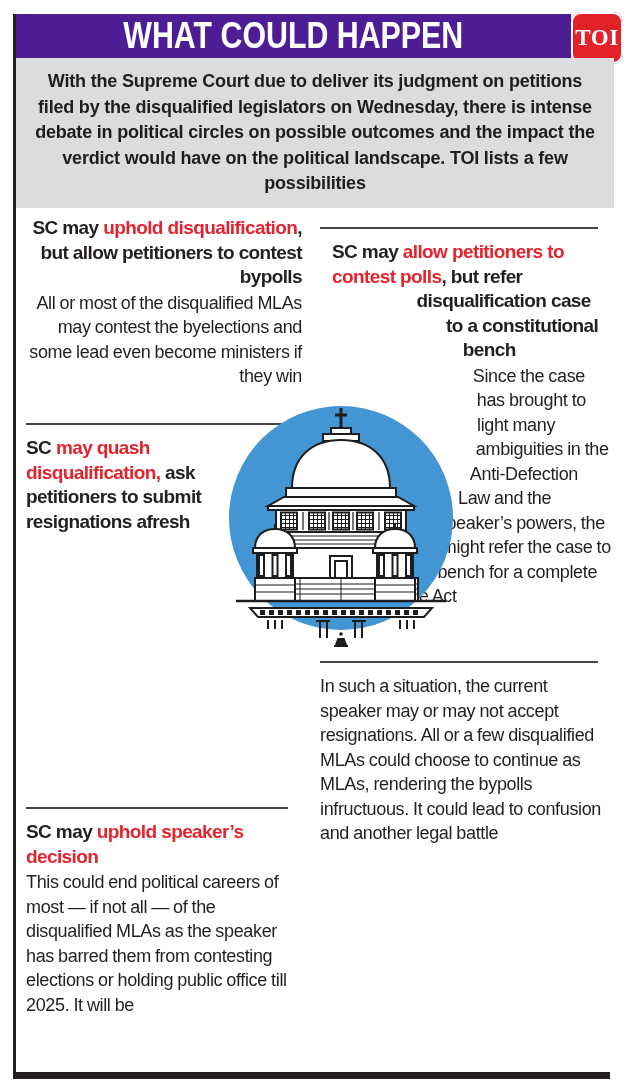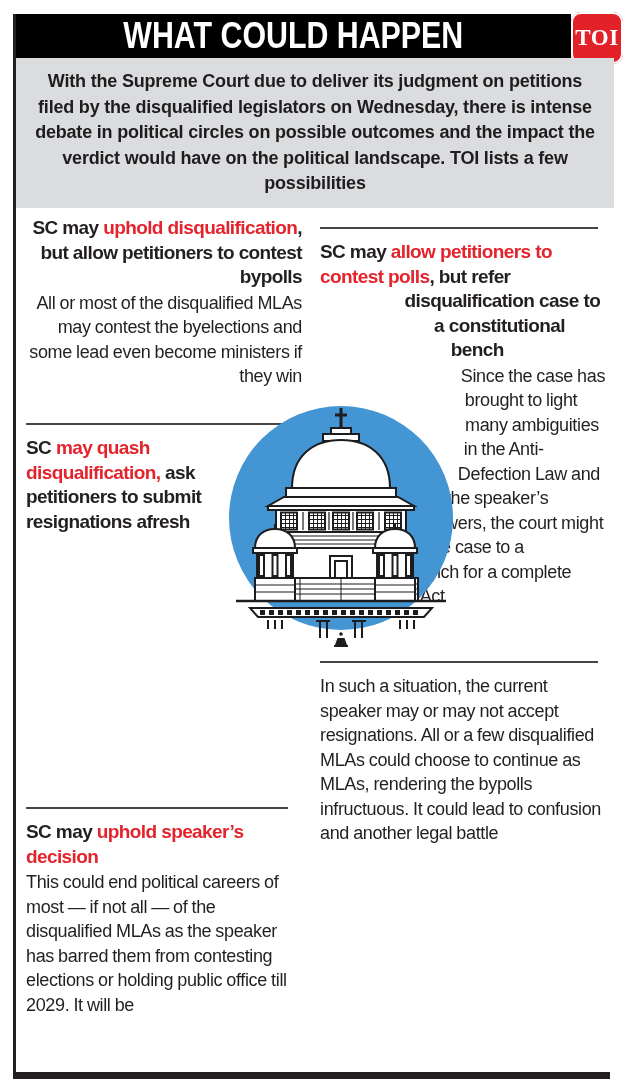--- a/index.html
+++ b/index.html
@@ -4,21 +4,21 @@
 <style>
   html,body{margin:0;padding:0;background:#fff;}
   .poster{
     position:relative;width:635px;height:1090px;background:#fff;overflow:hidden;
     font-family:"Liberation Sans",sans-serif;color:#231f20;
   }
   
   .frame-left{position:absolute;left:13px;top:14px;width:3px;height:1062px;background:#231f20;}
   .frame-bottom{position:absolute;left:13px;top:1072px;width:597px;height:7px;background:#231f20;}
   
-  .header{position:absolute;left:16px;top:14px;width:555px;height:44px;background:#000000;
+  .header{position:absolute;left:16px;top:14px;width:555px;height:44px;background:#4c1d95;
     display:flex;align-items:center;justify-content:center;}
   .title{font-weight:bold;font-size:37px;color:#fff;letter-spacing:0;white-space:nowrap;
     transform:scaleX(.82);transform-origin:center;}
   .toi-logo{position:absolute;left:571px;top:12px;width:52px;height:52px;background:#e22128;
     border-radius:10px;display:flex;align-items:center;justify-content:center;
     box-shadow:0 0 0 2px #fff inset;}
   .toi-logo span{font-family:"Liberation Serif",serif;font-weight:bold;font-size:23px;color:#fff;letter-spacing:.5px;}
   
   .intro{position:absolute;left:16px;top:58px;width:598px;height:150px;background:#dbdcdd;
     display:flex;align-items:center;justify-content:center;}
@@ -31,21 +31,21 @@
   .col-right{width:292px;}
   .block{overflow:visible;}
   .block h3{margin:0 0 1px 0;font-size:19px;font-weight:bold;line-height:24.5px;letter-spacing:-.6px;}
   .block p{margin:0;font-size:18px;line-height:24.5px;letter-spacing:-.35px;word-spacing:-.5px;}
   .seg[data-color="ink"]{color:#231f20;}
   .seg[data-color="red"]{color:#e4232c;}
   .rule{height:0;border-top:2px solid #464648;margin:11px 14px 11px 0;}
   .block-l1{min-height:196px;text-align:right;}
   .block-l2{min-height:360px;}
   .block-r1{min-height:98px;}
-  .block-r2{min-height:410px;}
+  .block-r2{min-height:410px;margin-left:12px;}
   
   .spacer{display:block;}
   .spacer-l2{float:right;width:88px;height:206px;shape-outside:circle(124px at 127px 82px);}
   .spacer-r2{float:left;width:148px;height:304px;shape-outside:circle(124px at 21px 180px);}
   
   .circle-illustration{position:absolute;left:220px;top:398px;width:242px;height:272px;pointer-events:none;}
 </style>
 </head>
 <body>
 
@@ -75,21 +75,21 @@
       <div class="rule"></div>
 
       <div class="block block-l2">
         <div class="spacer spacer-l2"></div>
         <h3><span class="seg" data-color="ink">SC </span><span class="seg" data-color="red">may quash disqualification,</span><span class="seg" data-color="ink"> ask petitioners to submit resignations afresh</span></h3>
       </div>
       <div class="rule"></div>
 
       <div class="block block-l3">
         <h3><span class="seg" data-color="ink">SC may </span><span class="seg" data-color="red">uphold speaker’s decision</span></h3>
-        <p>This could end political careers of most — if not all — of the disqualified MLAs as the speaker has barred them from contesting elections or holding public office till 2029. It will be</p>
+        <p>This could end political careers of most — if not all — of the disqualified MLAs as the speaker has barred them from contesting elections or holding public office till 2025. It will be</p>
       </div>
 
     </div>
 
     <div class="col col-right">
 
       <div class="rule"></div>
 
       <div class="block block-r2">
         <div class="spacer spacer-r2"></div>

